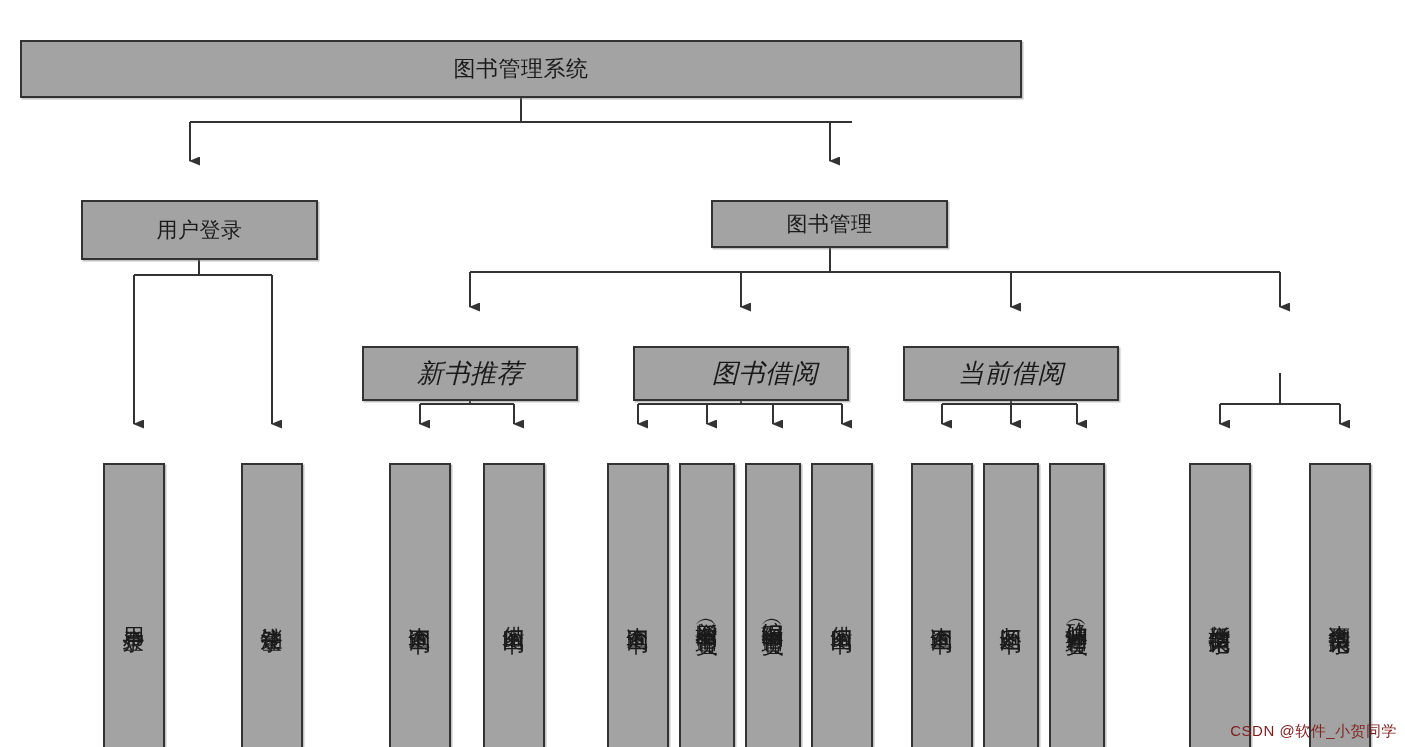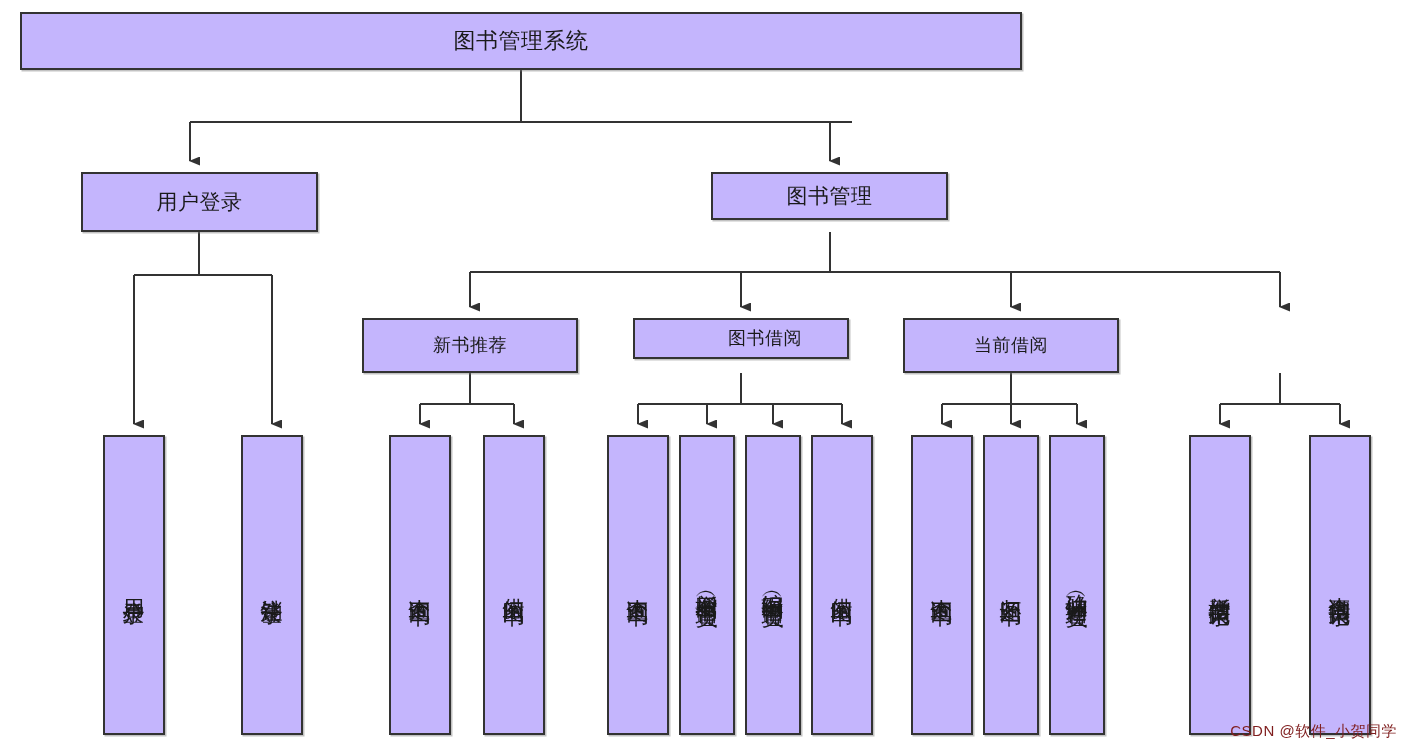--- a/index.html
+++ b/index.html
@@ -19,38 +19,39 @@
     position: absolute;
     left: 0;
     top: 0;
     width: 1405px;
     height: 747px;
     pointer-events: none;
   }
   .node {
     position: absolute;
     box-sizing: border-box;
-    background: #c4b5fd;
+    background: #a3a3a3;
     border: 2.5px solid #333333;
     box-shadow: 1.5px 1.5px 0 rgba(120,120,120,0.45);
     display: flex;
     align-items: center;
     justify-content: center;
     color: #1a1a1a;
+    margin-top: 28px;
   }
   .node-label {
     font-size: 21px;
     line-height: 1.15;
     letter-spacing: 0.5px;
     white-space: nowrap;
     text-align: center;
   }
   .node.level-0 .node-label { font-size: 22px; }
   .node.level-1 .node-label { font-size: 21px; }
-  .node.level-2 .node-label { font-size: 18px; }
+  .node.level-2 .node-label { font-size: 26px; font-style: italic; }
   .node.leaf {
     align-items: center;
     justify-content: center;
     padding: 8px 2px;
   }
   .node.leaf .node-label {
     writing-mode: vertical-rl;
     text-orientation: upright;
     font-size: 22px;
     line-height: 1.05;
@@ -134,21 +135,21 @@
   <div class="node level-1" style="left:81px; top:172px; width:237px; height:60px;">
     <span class="node-label">用户登录</span>
   </div>
   <div class="node level-1" style="left:711px; top:172px; width:237px; height:48px;">
     <span class="node-label">图书管理</span>
   </div>
 
   <div class="node level-2" style="left:362px; top:318px; width:216px; height:55px;">
     <span class="node-label">新书推荐</span>
   </div>
-  <div class="node level-2" style="left:633px; top:318px; width:216px; height:41px;padding-left:48px;">
+  <div class="node level-2" style="left:633px; top:318px; width:216px; height:55px;padding-left:48px;">
     <span class="node-label">图书借阅</span>
   </div>
   <div class="node level-2" style="left:903px; top:318px; width:216px; height:55px;">
     <span class="node-label">当前借阅</span>
   </div>
 
   <div class="node leaf" style="left:103px; top:435px; width:62px; height:300px;">
     <span class="node-label">用户登录</span>
   </div>
   <div class="node leaf" style="left:241px; top:435px; width:62px; height:300px;">

